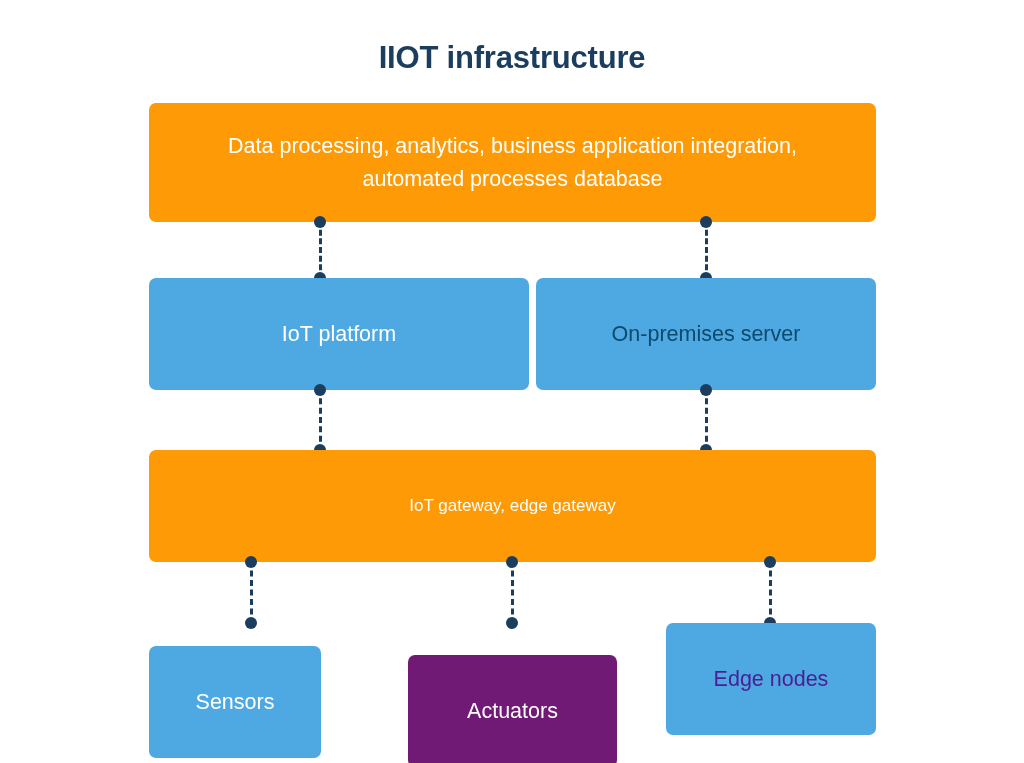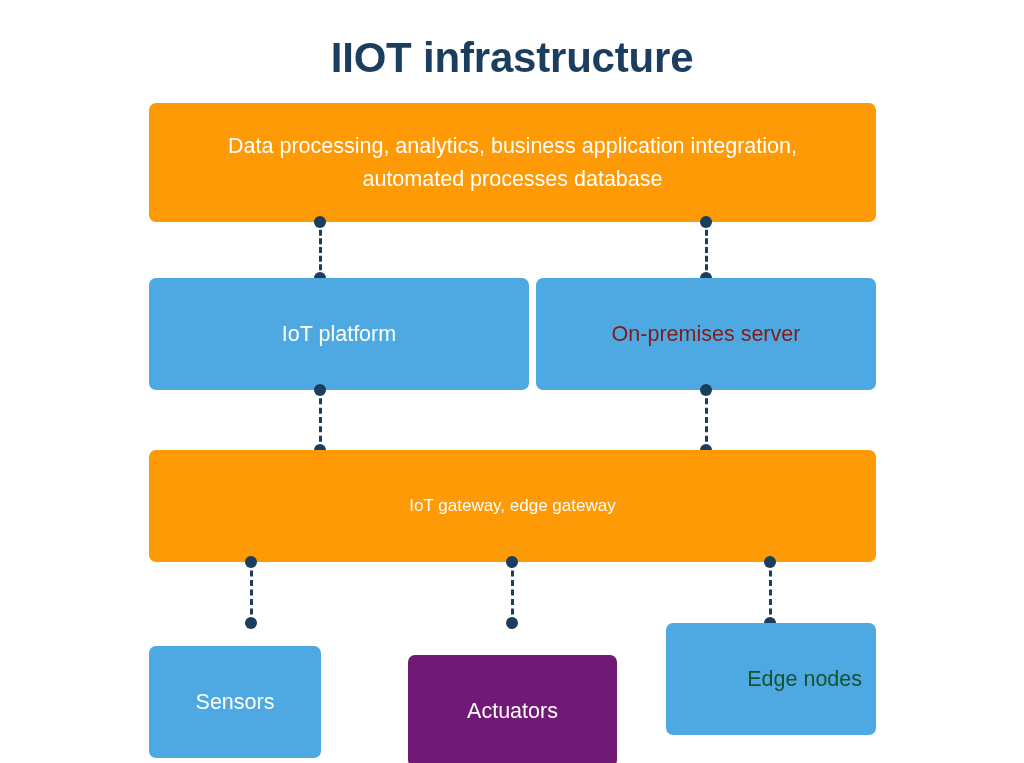--- a/index.html
+++ b/index.html
@@ -19,21 +19,21 @@
     overflow: hidden;
   }
 
   
   #page-title {
     position: absolute;
     left: 0;
     top: 36px;
     width: 1024px;
     text-align: center;
-    font-size: 42px;
+    font-size: 31px;
     font-weight: bold;
     color: #1b3d5e;
     letter-spacing: -0.2px;
     line-height: 44px;
     white-space: nowrap;
   }
 
   
   .node {
     position: absolute;
@@ -186,21 +186,21 @@
   <div class="connector" id="conn-cloud-server">
     <span class="dash-line" style="border-left-color: rgb(27, 61, 94);"></span>
     <span class="dot top" style="background: rgb(27, 61, 94);"></span>
     <span class="dot bottom" style="background: rgb(27, 61, 94);"></span>
   </div>
 
   <div class="node blue" id="node-iot-platform" style="background: rgb(78, 169, 226);">
     <span class="node-label" style="color: rgb(255, 255, 255);">IoT platform</span>
   </div>
   <div class="node blue" id="node-on-prem-server" style="background: rgb(78, 169, 226);">
-    <span class="node-label" style="color: #7f1d1d;">On-premises server</span>
+    <span class="node-label" style="color: #0c4a6e;">On-premises server</span>
   </div>
 
   <div class="connector" id="conn-platform-gateway">
     <span class="dash-line" style="border-left-color: rgb(27, 61, 94);"></span>
     <span class="dot top" style="background: rgb(27, 61, 94);"></span>
     <span class="dot bottom" style="background: rgb(27, 61, 94);"></span>
   </div>
   <div class="connector" id="conn-server-gateway">
     <span class="dash-line" style="border-left-color: rgb(27, 61, 94);"></span>
     <span class="dot top" style="background: rgb(27, 61, 94);"></span>
@@ -227,16 +227,16 @@
     <span class="dot bottom" style="background: rgb(27, 61, 94);"></span>
   </div>
 
   <div class="node blue" id="node-sensors" style="background: rgb(78, 169, 226);">
     <span class="node-label" style="color: rgb(255, 255, 255);">Sensors</span>
   </div>
   <div class="node blue" id="node-actuators" style="background: #701a75; margin-top: 32px;">
     <span class="node-label" style="color: rgb(255, 255, 255);">Actuators</span>
   </div>
   <div class="node blue" id="node-edge-nodes" style="background: rgb(78, 169, 226);">
-    <span class="node-label" style="color: #14532d; text-align: right;">Edge nodes</span>
+    <span class="node-label" style="color: #4c1d95;">Edge nodes</span>
   </div>
 
 </div>
 
 </body></html>

